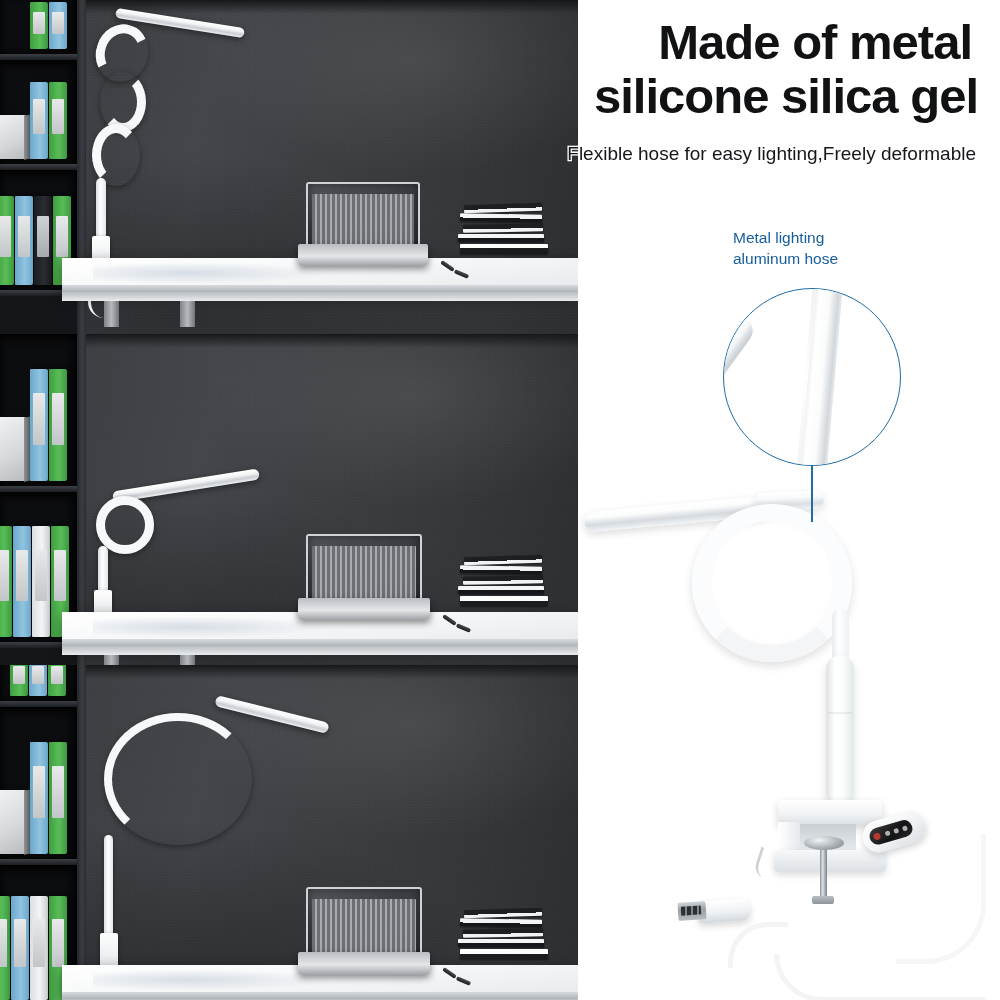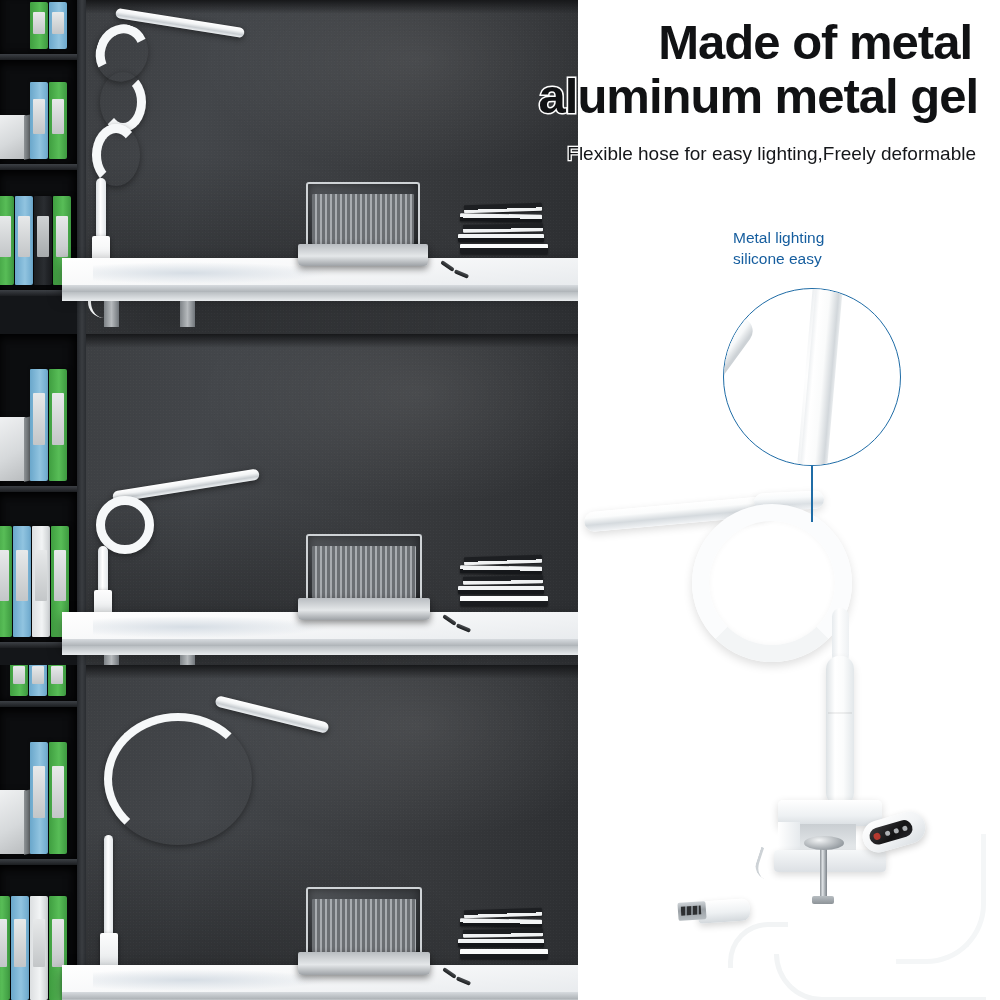--- a/index.html
+++ b/index.html
@@ -587,22 +587,22 @@
   </div>
 
   <div class="callout-stem"></div>
   <div class="callout-circle">
     <div class="cc-branch"></div>
     <div class="cc-main"></div>
     <div class="cc-gloss"></div>
   </div>
   <div class="callout-label">
     <div>Metal lighting</div>
-    <div>silicone easy</div>
+    <div>aluminum hose</div>
   </div>
 
   <div class="headline">
     <div class="hl-line" id="hl1">Made of metal</div>
-    <div class="hl-line" id="hl2">aluminum metal gel</div>
+    <div class="hl-line" id="hl2">silicone silica gel</div>
     <div id="hl3">Flexible hose for easy lighting,Freely deformable</div>
   </div>
 
 </div>
 
 </body></html>

